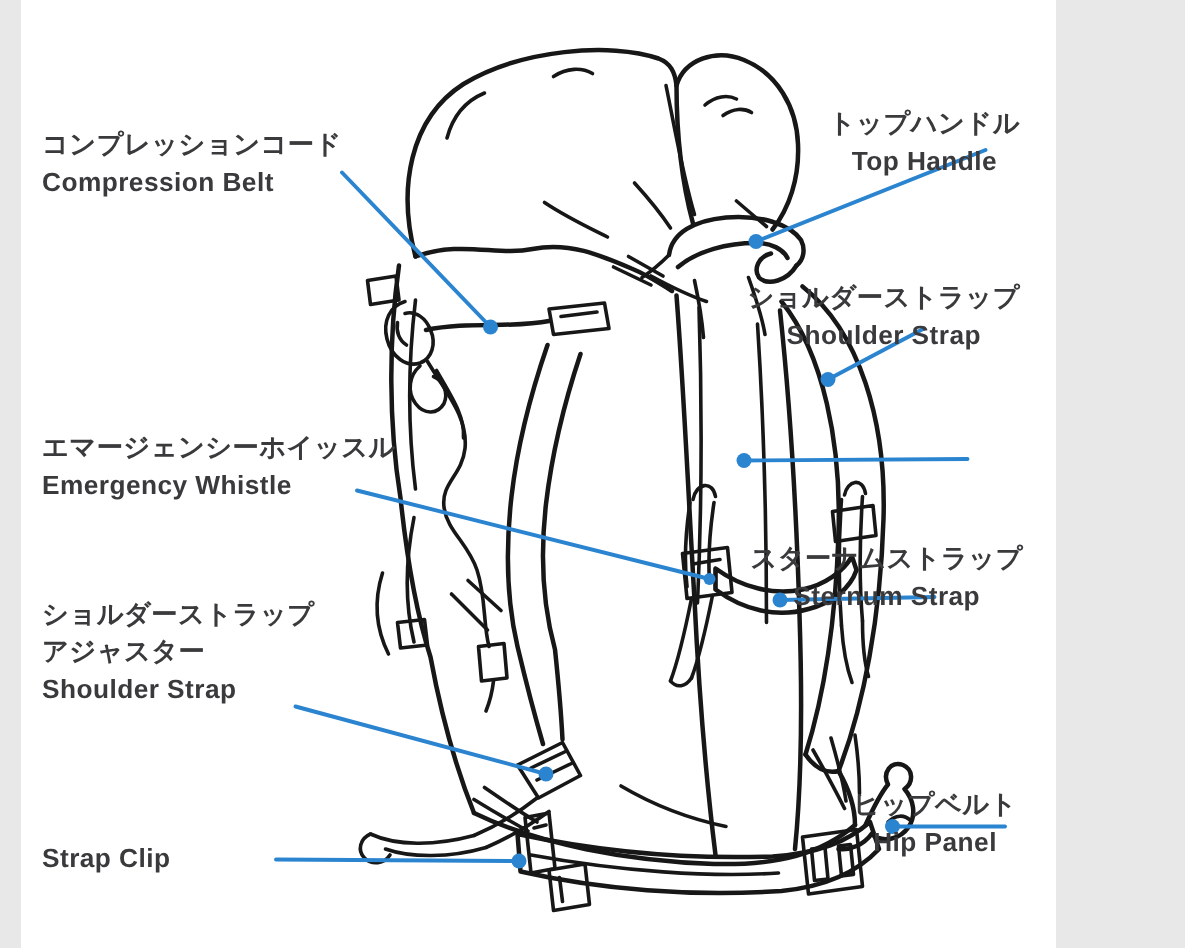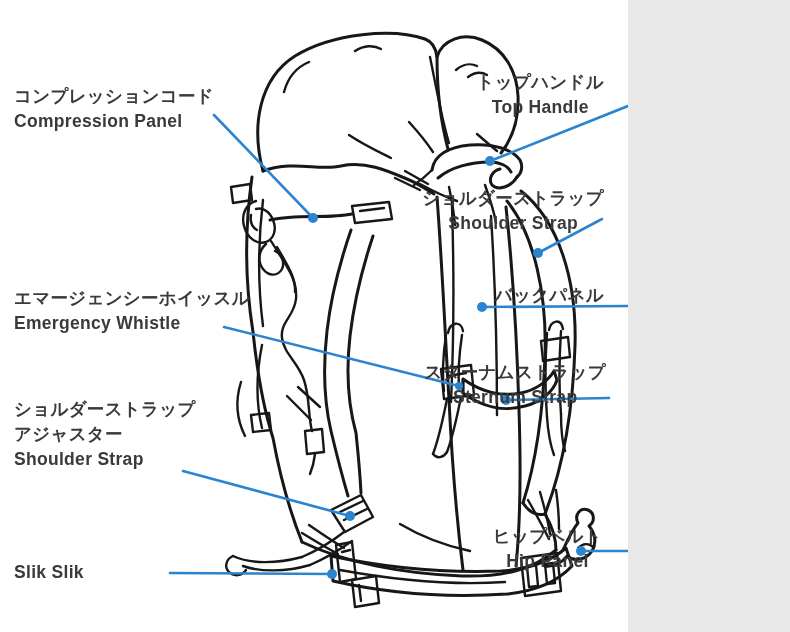--- a/index.html
+++ b/index.html
@@ -3,22 +3,22 @@
 <meta charset="utf-8">
 <style>
   :root{
     --bg:#ffffff;
     --leader:#2b84cf;
     --text:#3a3a3c;
     --art:#171717;
   }
   html,body{margin:0;padding:0;background:#e8e8e8;}
   .stage{
-    position:relative;width:628px;height:632px;background:var(--bg);
-    overflow:hidden;font-family:"Liberation Sans","DejaVu Sans",sans-serif;
+    position:relative;width:690px;height:632px;background:var(--bg);
+    overflow:hidden;font-family:"Liberation Sans","DejaVu Sans",sans-serif;margin-left:14px;
   }
   .stage svg{position:absolute;left:0;top:0;width:790px;height:632px;}
   .art path, .art line{stroke:var(--art);fill:none;stroke-linecap:round;stroke-linejoin:round;}
   .s3{stroke-width:3px;}
   .s2{stroke-width:2.4px;}
   .w{fill:#ffffff;}
   .leaders line{stroke:var(--leader);stroke-width:2.6px;stroke-linecap:round;}
   .leaders circle{fill:var(--leader);stroke:none;}
   .lbl{
     position:absolute;color:var(--text);font-weight:700;font-size:17.5px;
@@ -196,35 +196,34 @@
       <line x1="656" y1="551" x2="581" y2="551"></line>
       <circle cx="581" cy="551" r="5"></circle>
 
       <line x1="170" y1="573" x2="332" y2="574"></line>
       <circle cx="332" cy="574" r="5"></circle>
     </g>
   </svg>
 
   <div class="lbl l-comp">
     <div>コンプレッションコード</div>
-    <div>Compression Panel</div>
+    <div>Compression Belt</div>
   </div>
 
   <div class="lbl right l-handle">
     <div>トップハンドル</div>
     <div>Top Handle</div>
   </div>
 
   <div class="lbl right l-shoulder">
     <div>ショルダーストラップ</div>
     <div>Shoulder Strap</div>
   </div>
 
   <div class="lbl right l-back">
-    <div>バックパネル</div>
   </div>
 
   <div class="lbl l-whistle">
     <div>エマージェンシーホイッスル</div>
     <div>Emergency Whistle</div>
   </div>
 
   <div class="lbl right l-sternum">
     <div>スターナムストラップ</div>
     <div>Sternum Strap</div>
@@ -235,16 +234,16 @@
     <div>アジャスター</div>
     <div>Shoulder Strap</div>
   </div>
 
   <div class="lbl right l-hip">
     <div>ヒップベルト</div>
     <div>Hip Panel</div>
   </div>
 
   <div class="lbl l-slik">
-    <div>Slik Slik</div>
+    <div>Strap Clip</div>
   </div>
 
 </div>
 
 </body></html>

